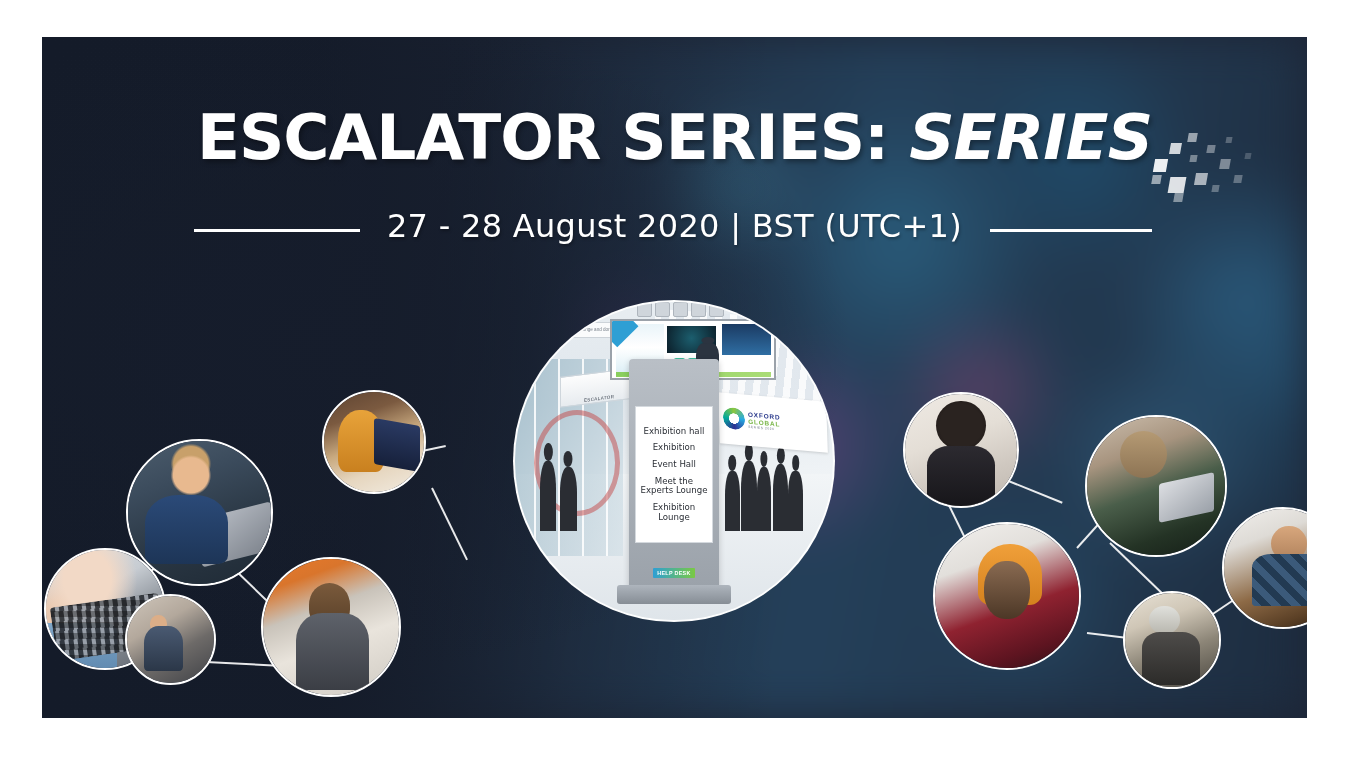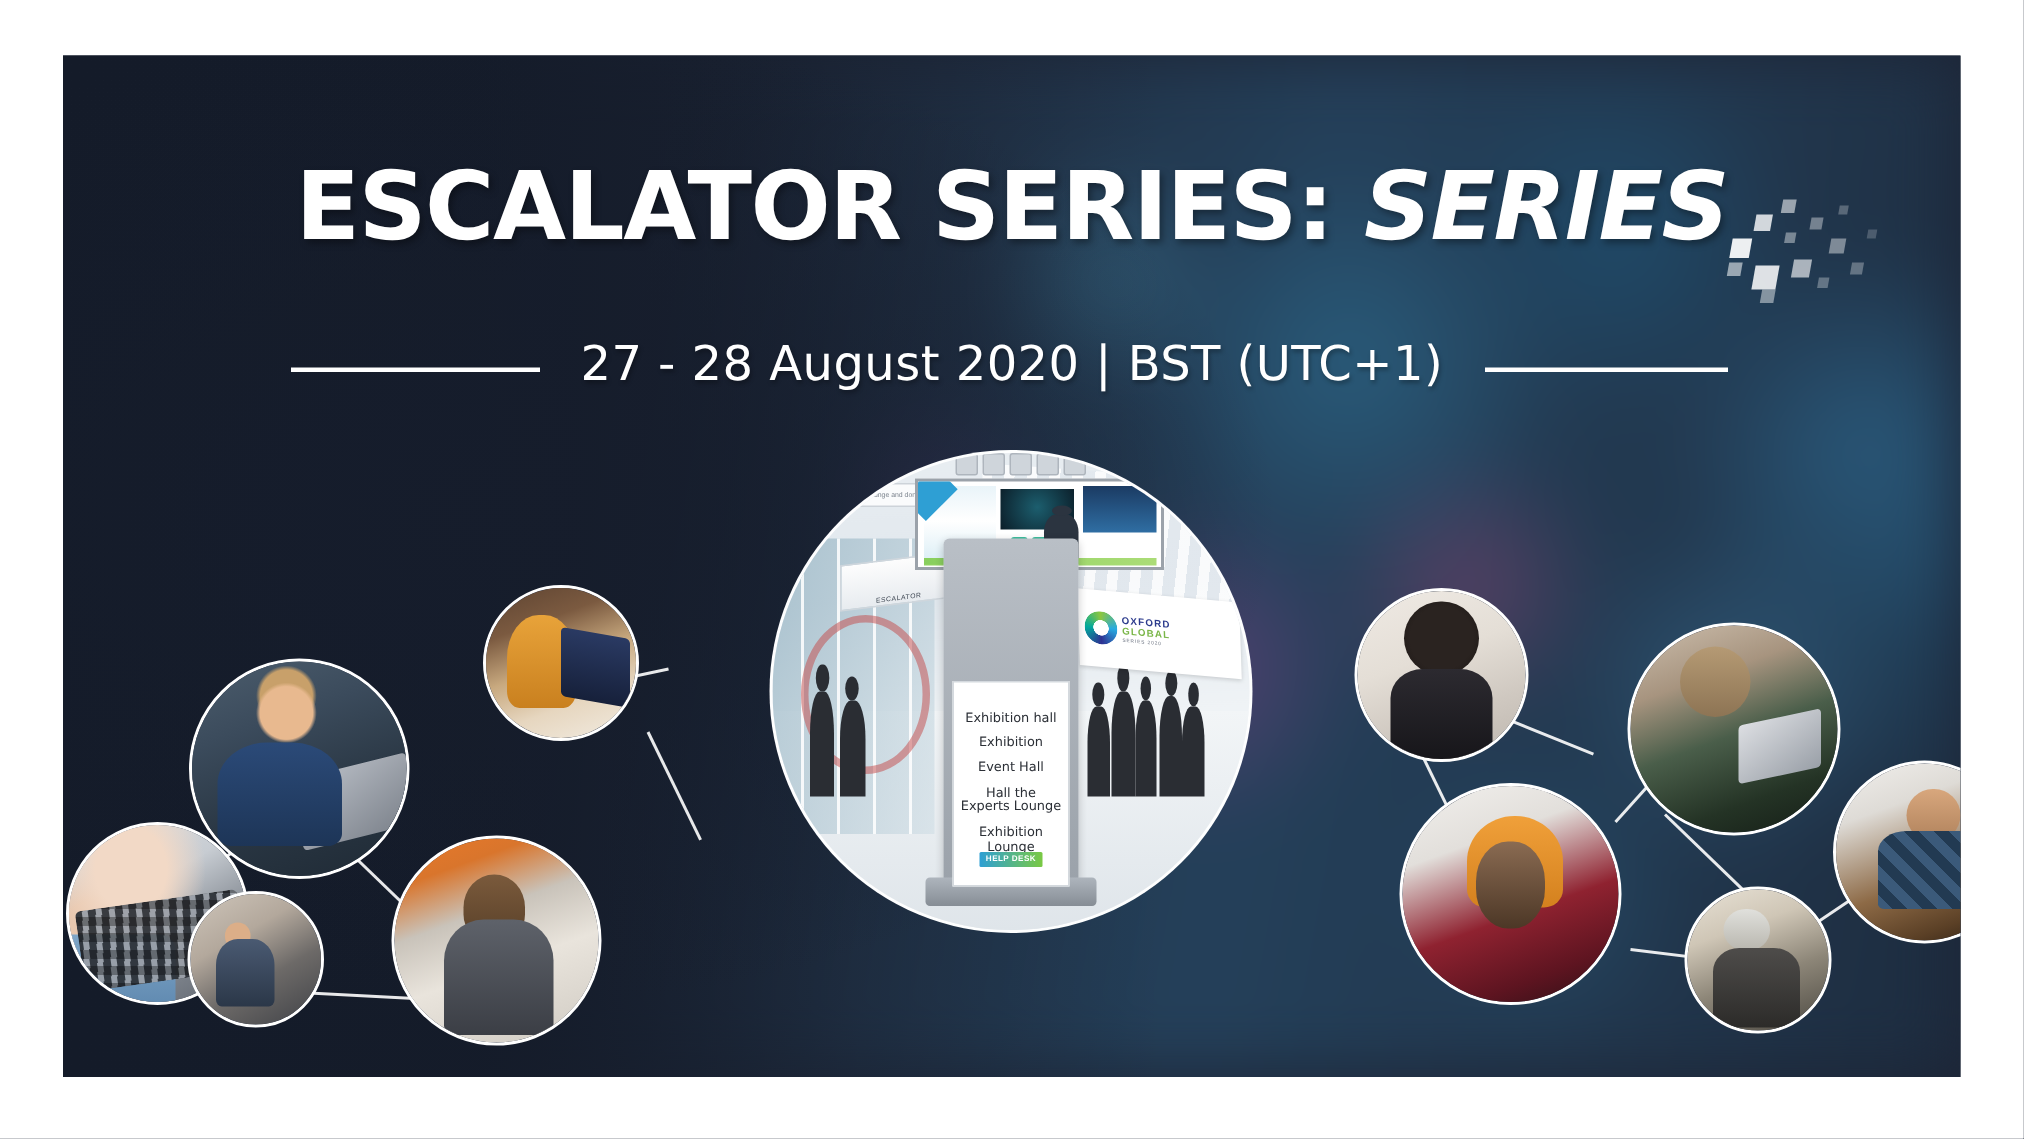--- a/index.html
+++ b/index.html
@@ -50,21 +50,21 @@
   #headline .t-italic{
     font-family:"DejaVu Sans","Liberation Sans",sans-serif;
     font-weight:bold; font-style:italic; font-size:63px; letter-spacing:-1px;
     text-shadow:2px 3px 5px rgba(0,0,0,.35);
   }
   
   #pixels{position:absolute; left:1108px; top:92px; width:120px; height:90px;}
   #pixels i{position:absolute; display:block; background:#fff; transform:skewX(-10deg);}
 
   #subline{
-    position:absolute; left:0; top:186px; width:1025px; height:46px;
+    position:absolute; left:0; top:170px; width:1025px; height:46px;
   }
   #subline .rule{position:absolute; top:22px; height:3px; background:#fff;}
   #subline .rule.l{left:152px; width:166px;}
   #subline .rule.r{left:948px; width:162px;}
   #sub-text{
     position:absolute; left:0; top:0; width:1265px; text-align:center;
     font-family:"DejaVu Sans","Liberation Sans",sans-serif;
     font-size:32px; color:#ffffff; letter-spacing:.3px;
     text-shadow:1px 2px 3px rgba(0,0,0,.3);
   }
@@ -205,21 +205,20 @@
   #kiosk{position:absolute;left:36%;top:18%;width:28%;height:74%;}
   .kiosk-body{position:absolute;inset:0;background:linear-gradient(#b9bfc6,#9aa1a9);
     border-radius:4px;box-shadow:0 2px 6px rgba(0,0,0,.2);}
   .kiosk-base{position:absolute;left:-14%;bottom:-4%;width:128%;height:8%;
     background:linear-gradient(#aeb5bd,#868d95);border-radius:3px;}
   .kiosk-screen{
     position:absolute;left:6%;top:20%;width:88%;height:58%;
     background:#fff;border:1px solid #d4d9de;box-sizing:border-box;
     display:flex;flex-direction:column;align-items:center;justify-content:center;gap:5.5%;
     padding:4% 3%;
-    margin-top:48px;
   }
   .kiosk-screen div{
     font-family:"DejaVu Sans","Liberation Sans",sans-serif;
     font-size:8.6px;color:#2b2f36;text-align:center;line-height:1.12;font-weight:500;
   }
   .help-desk{
     position:absolute;left:26%;bottom:7%;width:48%;height:4.4%;
     background:linear-gradient(90deg,#2e9fd4,#7ac943);
     display:flex;align-items:center;justify-content:center;
     font-size:5.4px;color:#fff;font-weight:bold;letter-spacing:.3px;border-radius:1px;
@@ -398,21 +397,21 @@
       </span>
     </div>
 
     <div id="kiosk">
       <div class="kiosk-body"></div>
       <div class="kiosk-base"></div>
       <div class="kiosk-screen">
         <div>Exhibition hall</div>
         <div>Exhibition</div>
         <div>Event Hall</div>
-        <div style="white-space:pre-line">Hall the
+        <div style="white-space:pre-line">Meet the
 Experts Lounge</div>
         <div style="white-space:pre-line">Exhibition
 Lounge</div>
       </div>
       <div class="help-desk">HELP DESK</div>
     </div>
   </div>
 
 </div>
 

